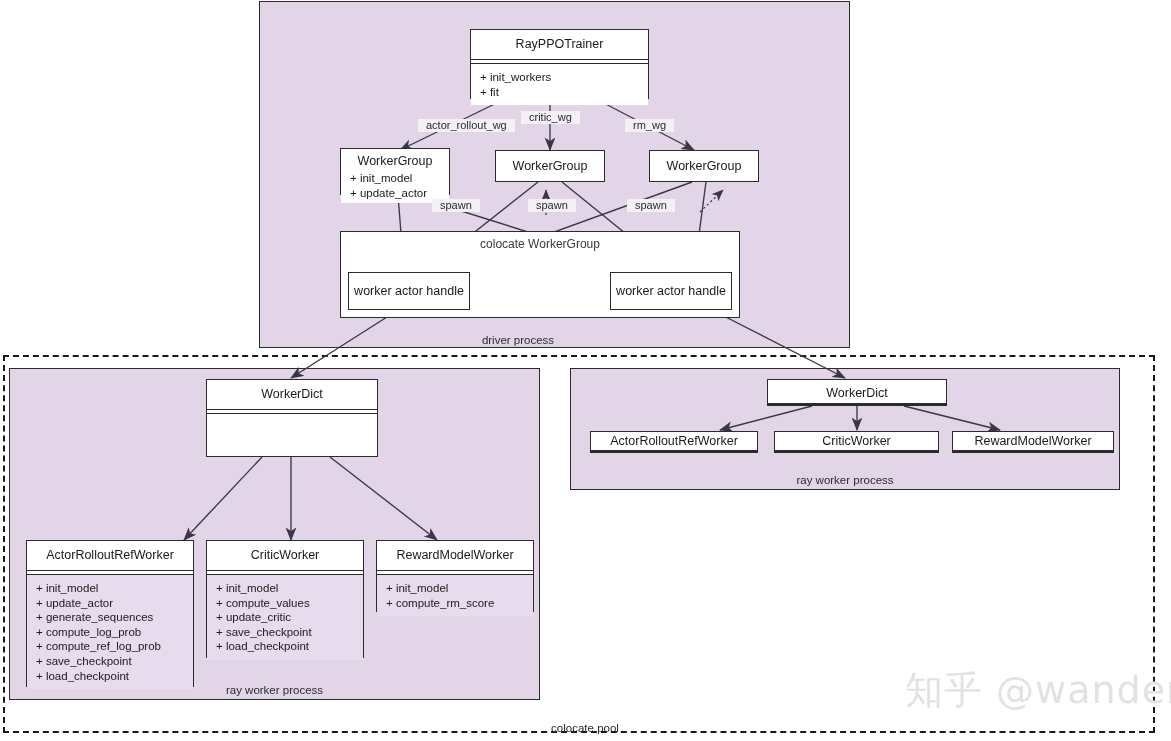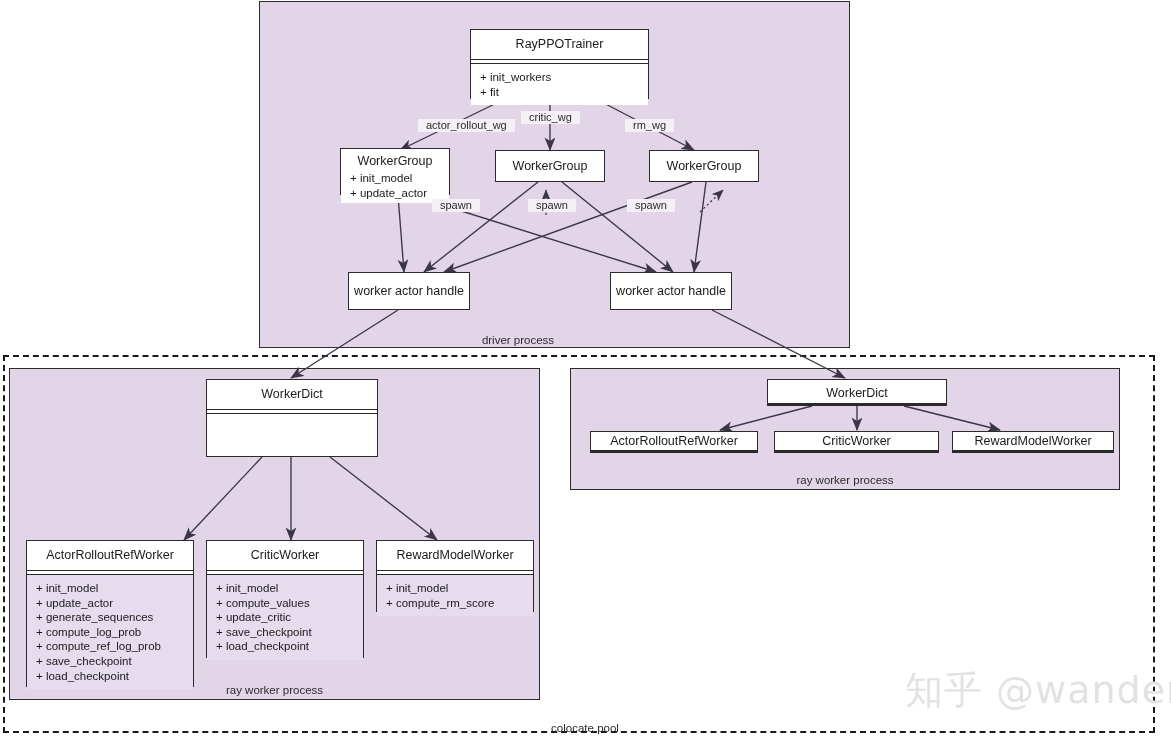--- a/index.html
+++ b/index.html
@@ -118,20 +118,23 @@
   </div>
 
   <div class="plain" style="left:495px;top:150px;width:110px;height:32px;">WorkerGroup</div>
 
   <div class="plain" style="left:649px;top:150px;width:110px;height:32px;">WorkerGroup</div>
 
   <div class="elabel" style="left:432px;top:199px;">spawn</div>
   <div class="elabel" style="left:528px;top:199px;">spawn</div>
   <div class="elabel" style="left:627px;top:199px;">spawn</div>
 
+  <div class="groupframe" style="left:340px;top:231px;width:400px;height:87px;">
+    <div class="gtitle">colocate WorkerGroup</div>
+  </div>
   <div class="plain" style="left:348px;top:272px;width:122px;height:38px;">worker actor handle</div>
   <div class="plain" style="left:610px;top:272px;width:122px;height:38px;">worker actor handle</div>
 
   <div class="panel-caption" style="left:259px;top:334px;width:518px;">driver process</div>
 
   <div class="uml" style="left:206px;top:379px;width:172px;height:78px;">
     <div class="title">WorkerDict</div>
     <div class="sep"></div>
   </div>
 

